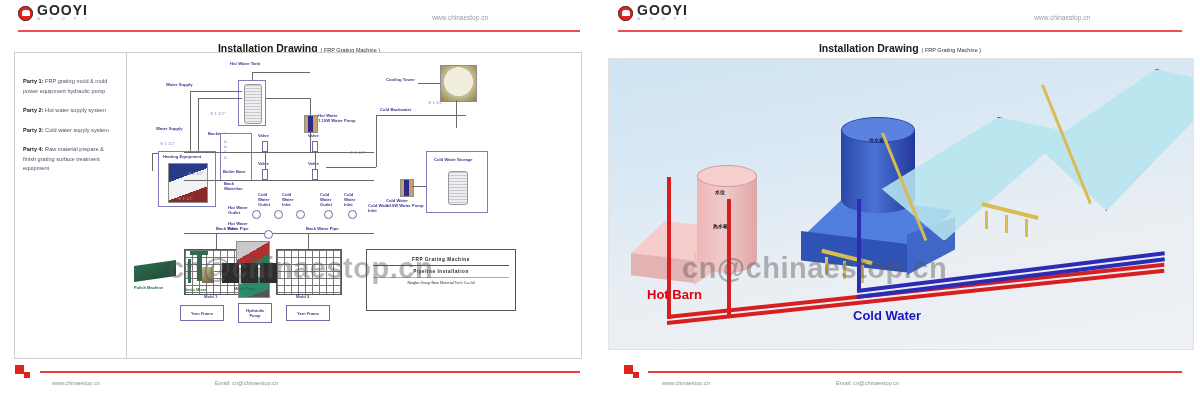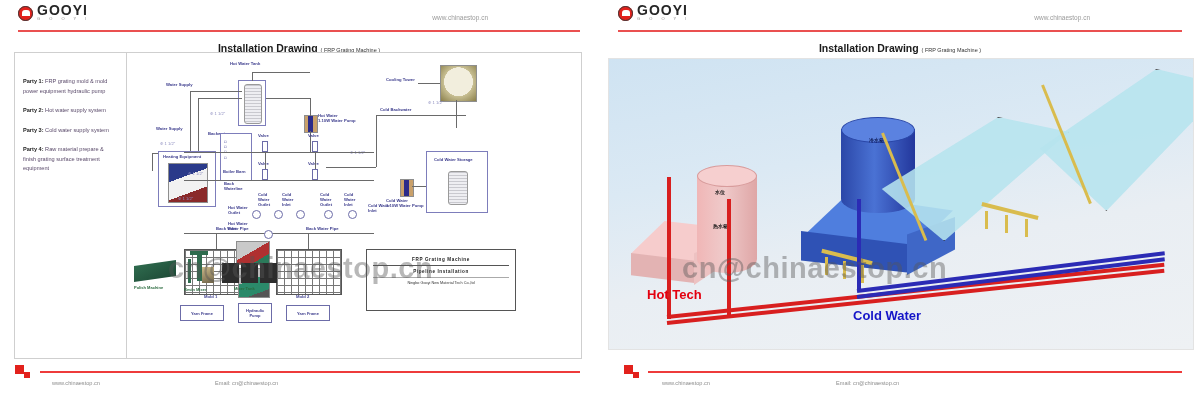--- a/index.html
+++ b/index.html
@@ -358,21 +358,21 @@
       <div class="pipeY" style="left:416px;top:160px;width:3px;height:18px;"></div>
 
       <div class="pipeR" style="left:118px;top:140px;width:4px;height:118px;"></div>
       <div class="pipeR" style="left:58px;top:118px;width:4px;height:142px;"></div>
       <div class="pipeR" style="left:58px;top:256px;width:500px;height:4px;transform:rotate(-6deg);transform-origin:left center;"></div>
       <div class="pipeR" style="left:58px;top:262px;width:500px;height:4px;transform:rotate(-6deg);transform-origin:left center;"></div>
       <div class="pipeB" style="left:248px;top:140px;width:4px;height:92px;"></div>
       <div class="pipeB" style="left:248px;top:230px;width:310px;height:4px;transform:rotate(-7deg);transform-origin:left center;"></div>
       <div class="pipeB" style="left:248px;top:236px;width:310px;height:4px;transform:rotate(-7deg);transform-origin:left center;"></div>
 
-      <div class="label3d label-hot" style="left:38px;top:228px;">Hot Tech</div>
+      <div class="label3d label-hot" style="left:38px;top:228px;">Hot Barn</div>
       <div class="label3d label-cold" style="left:244px;top:210px;margin-top:39px;">Cold Water</div>
     </div>
 
     <div class="wm" style="left:82px;top:252px;">cn@chinaestop.cn</div>
 
     <div class="foot">
       <div class="sq1" style="left:24px;"></div>
       <div class="sq2" style="left:33px;"></div>
       <div class="foot-rule" style="left:48px;right:18px;"></div>
       <div class="foot-url">www.chinaestop.cn</div>

